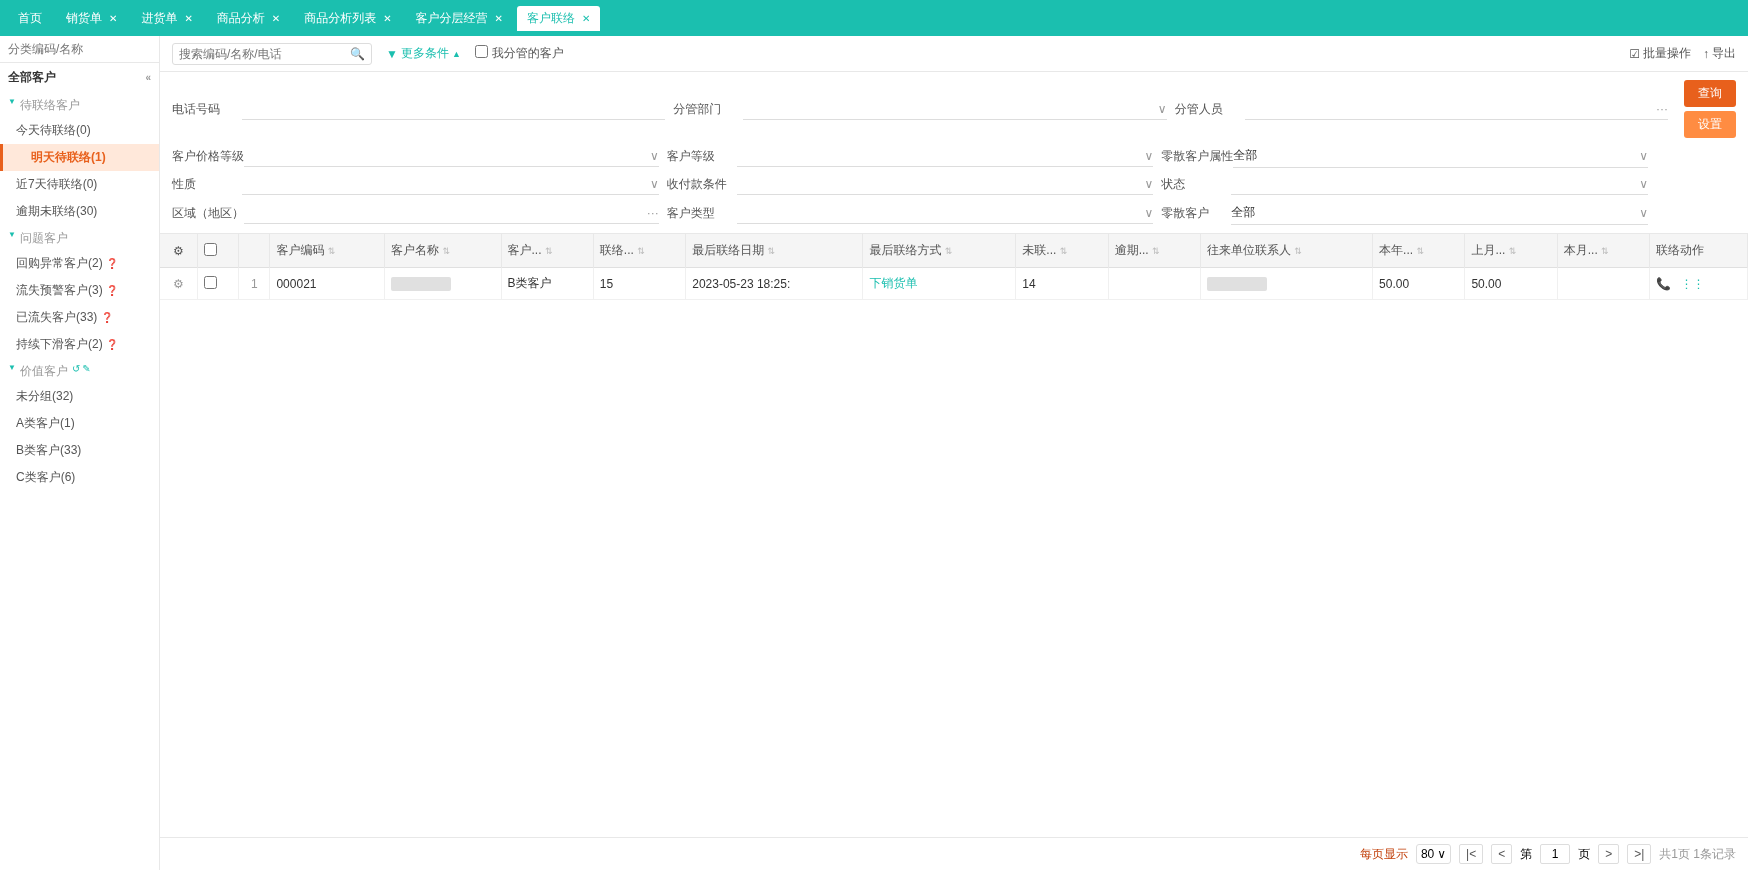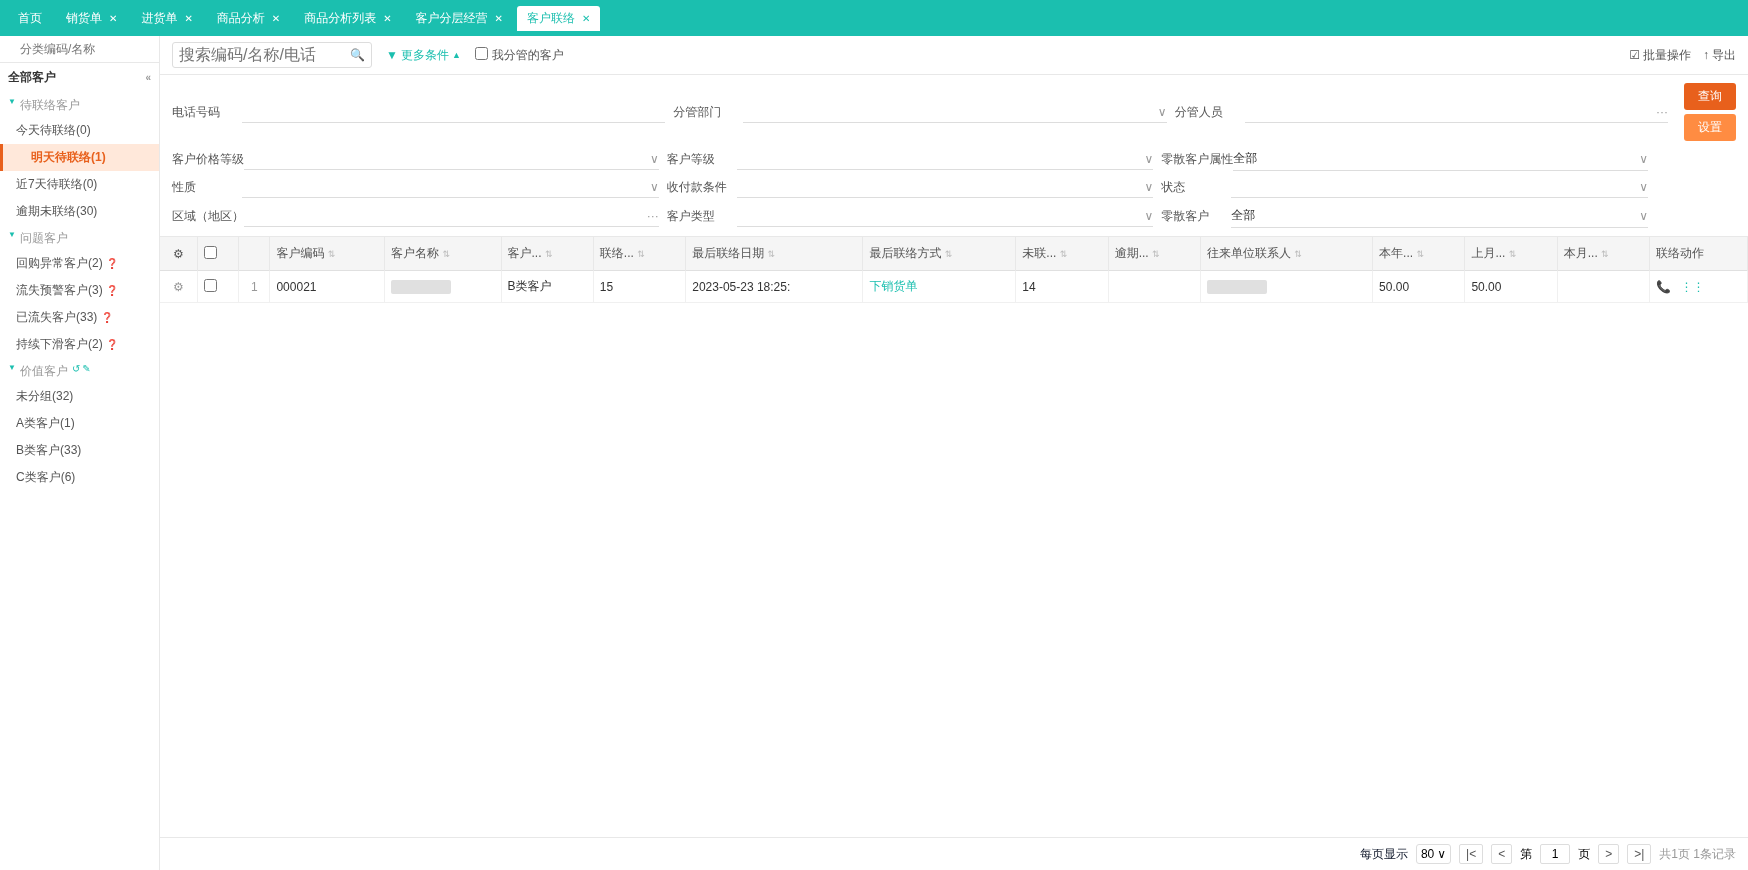--- a/index.html
+++ b/index.html
@@ -42,21 +42,21 @@
     .sidebar {
       width: 160px;
       background: #fff;
       border-right: 1px solid #e8e8e8;
       overflow-y: auto;
       flex-shrink: 0;
     }
     .sidebar-search {
       display: flex;
       align-items: center;
-      padding: 6px 20px;
+      padding: 6px 8px;
       border-bottom: 1px solid #e8e8e8;
     }
     .sidebar-search input {
       flex: 1;
       border: none;
       outline: none;
       font-size: 12px;
       color: #999;
     }
 
@@ -112,21 +112,21 @@
       display: flex;
       align-items: center;
       border: 1px solid #ddd;
       border-radius: 3px;
       padding: 3px 6px;
       width: 200px;
     }
     .filter-search-box input {
       border: none;
       outline: none;
-      font-size: 16px;
+      font-size: 12px;
       color: #999;
       width: 100%;
     }
     .filter-btn {
       display: flex;
       align-items: center;
       gap: 3px;
       color: #1bbfaf;
       cursor: pointer;
       padding: 3px 6px;
@@ -266,21 +266,21 @@
     
     .pagination {
       display: flex;
       align-items: center;
       justify-content: flex-end;
       padding: 6px 12px;
       background: #fff;
       border-top: 1px solid #e8e8e8;
       gap: 8px;
     }
-    .pagination-label { color: #0f172a; }
+    .pagination-label { color: #c2410c; }
     .page-size-select {
       border: 1px solid #ddd;
       border-radius: 3px;
       padding: 2px 4px;
       font-size: 12px;
       display: flex;
       align-items: center;
       gap: 3px;
       cursor: pointer;
     }

